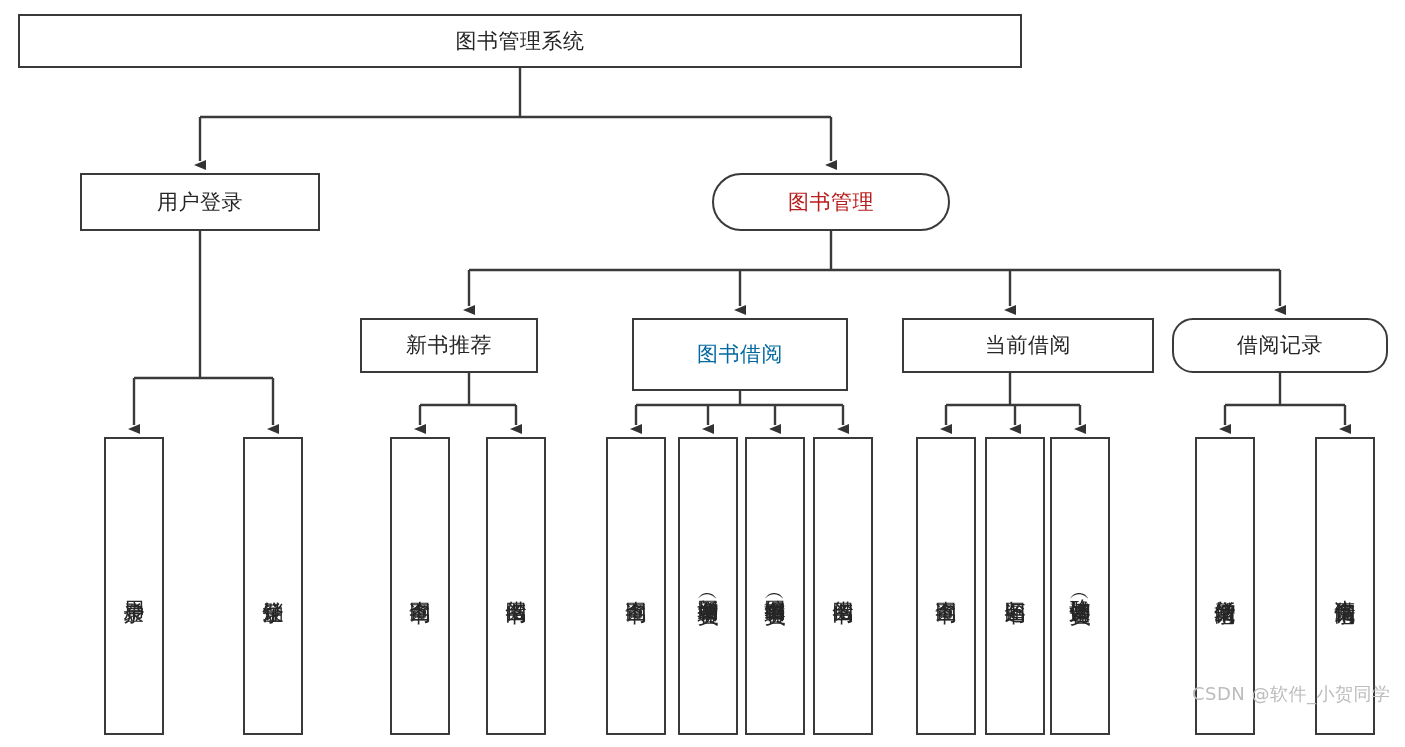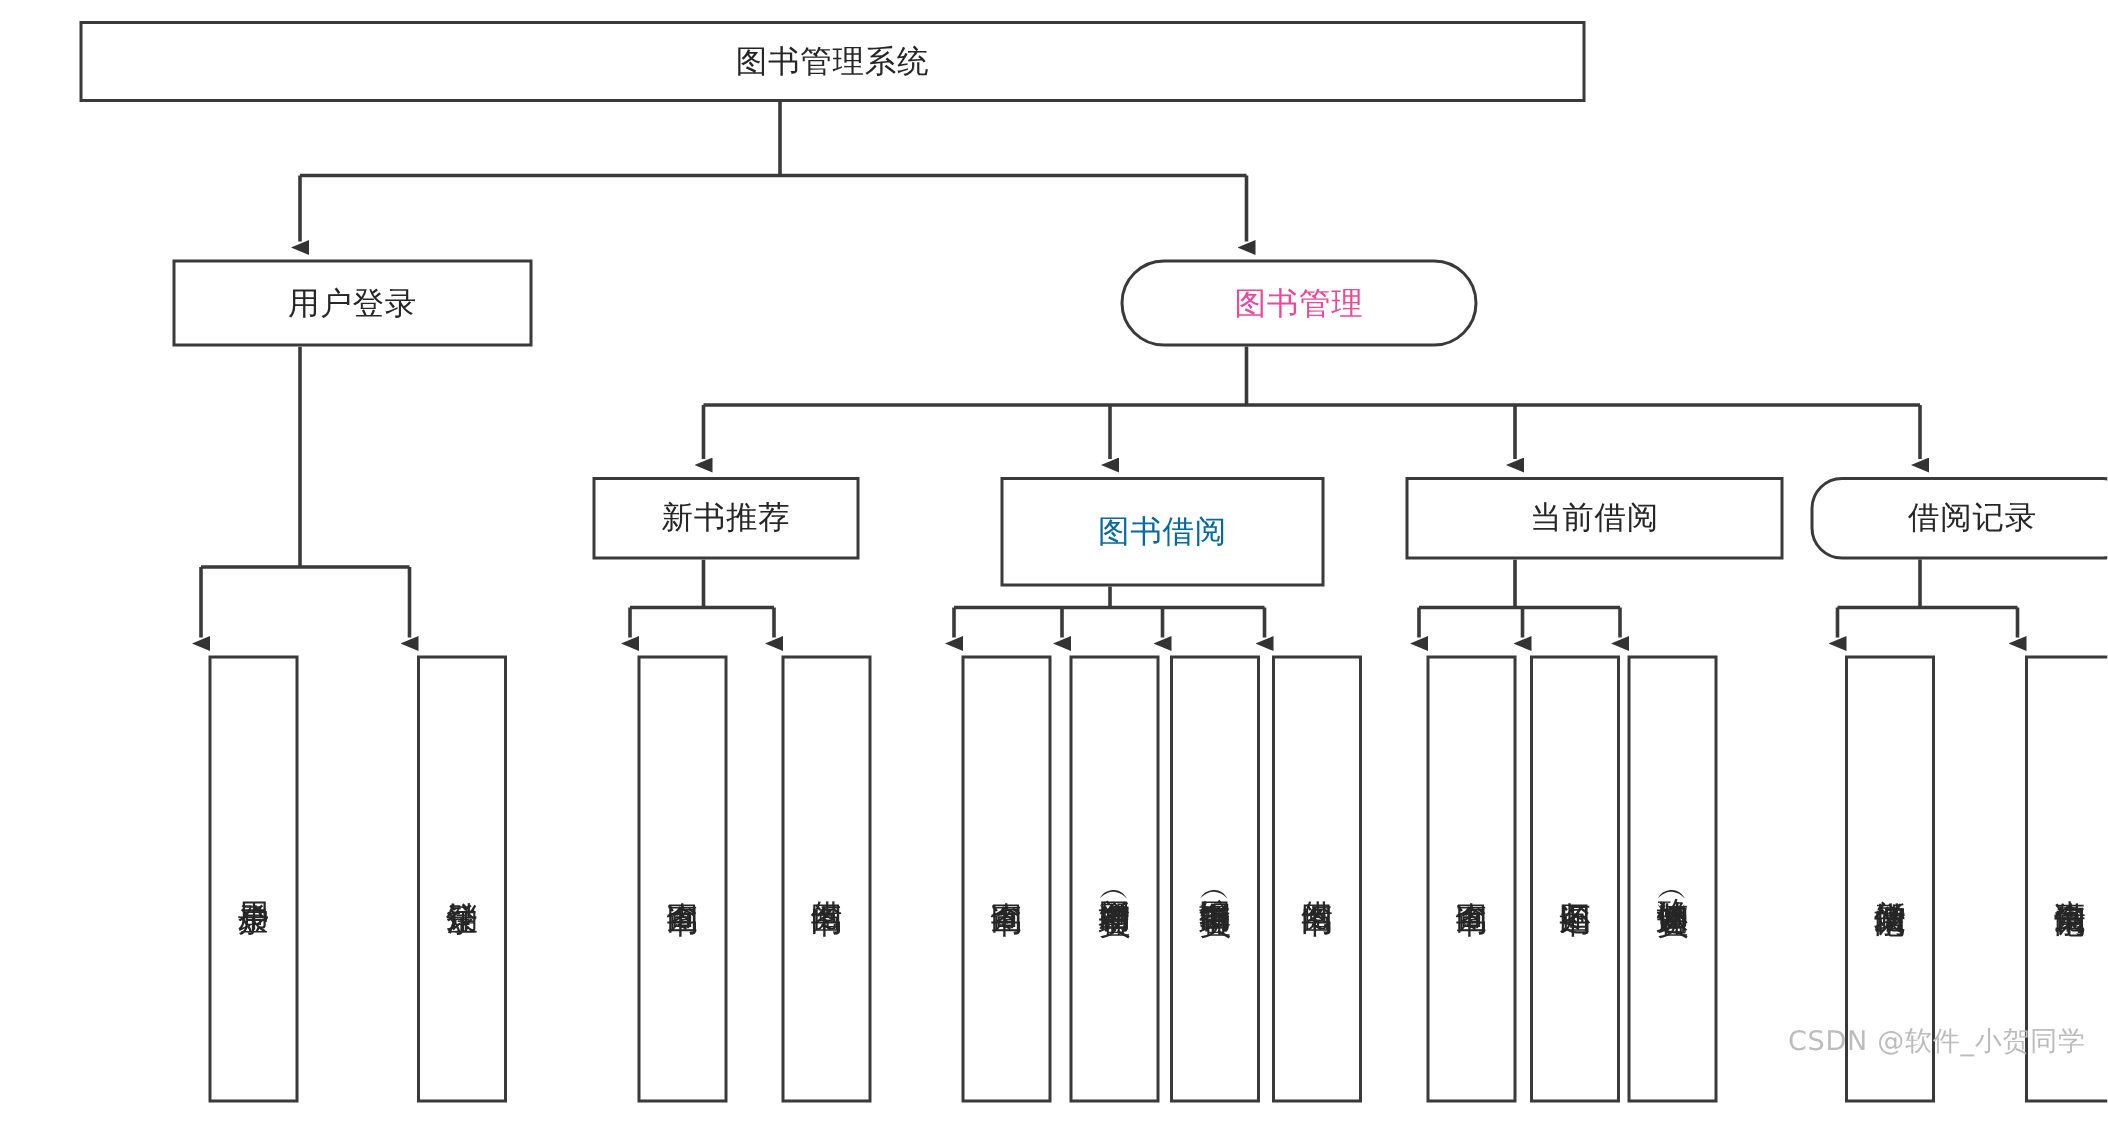--- a/index.html
+++ b/index.html
@@ -27,21 +27,20 @@
   }
   .node {
     position: absolute;
     box-sizing: border-box;
     background: #ffffff;
     border: 2px solid #3a3a3a;
     display: flex;
     align-items: center;
     justify-content: center;
     color: #262626;
-    margin-left: 35px;
   }
   .node .label {
     display: block;
     text-align: center;
     line-height: 1.18;
     white-space: nowrap;
   }
   
   .node.horiz .label {
     font-size: 21px;
@@ -118,21 +117,21 @@
       </g>
   </svg>
 
   <div id="node-layer">
       <div class="node horiz" style="left: 18px; top: 14px; width: 1004px; height: 54px; border-color: rgb(58, 58, 58); color: rgb(38, 38, 38);">
         <span class="label">图书管理系统</span>
       </div>
       <div class="node horiz" style="left: 80px; top: 173px; width: 240px; height: 58px; border-color: rgb(58, 58, 58); color: rgb(38, 38, 38);">
         <span class="label">用户登录</span>
       </div>
-      <div class="node horiz" style="left: 712px; top: 173px; width: 238px; height: 58px; border-color: rgb(58, 58, 58); color: #ec4899; border-radius: 29px;">
+      <div class="node horiz" style="left: 712px; top: 173px; width: 238px; height: 58px; border-color: rgb(58, 58, 58); color: #b91c1c; border-radius: 29px;">
         <span class="label">图书管理</span>
       </div>
       <div class="node horiz" style="left: 360px; top: 318px; width: 178px; height: 55px; border-color: rgb(58, 58, 58); color: rgb(38, 38, 38);">
         <span class="label">新书推荐</span>
       </div>
       <div class="node horiz" style="left: 632px; top: 318px; width: 216px; height: 73px; border-color: rgb(58, 58, 58); color: #0369a1;">
         <span class="label">图书借阅</span>
       </div>
       <div class="node horiz" style="left: 902px; top: 318px; width: 252px; height: 55px; border-color: rgb(58, 58, 58); color: rgb(38, 38, 38);">
         <span class="label">当前借阅</span>

